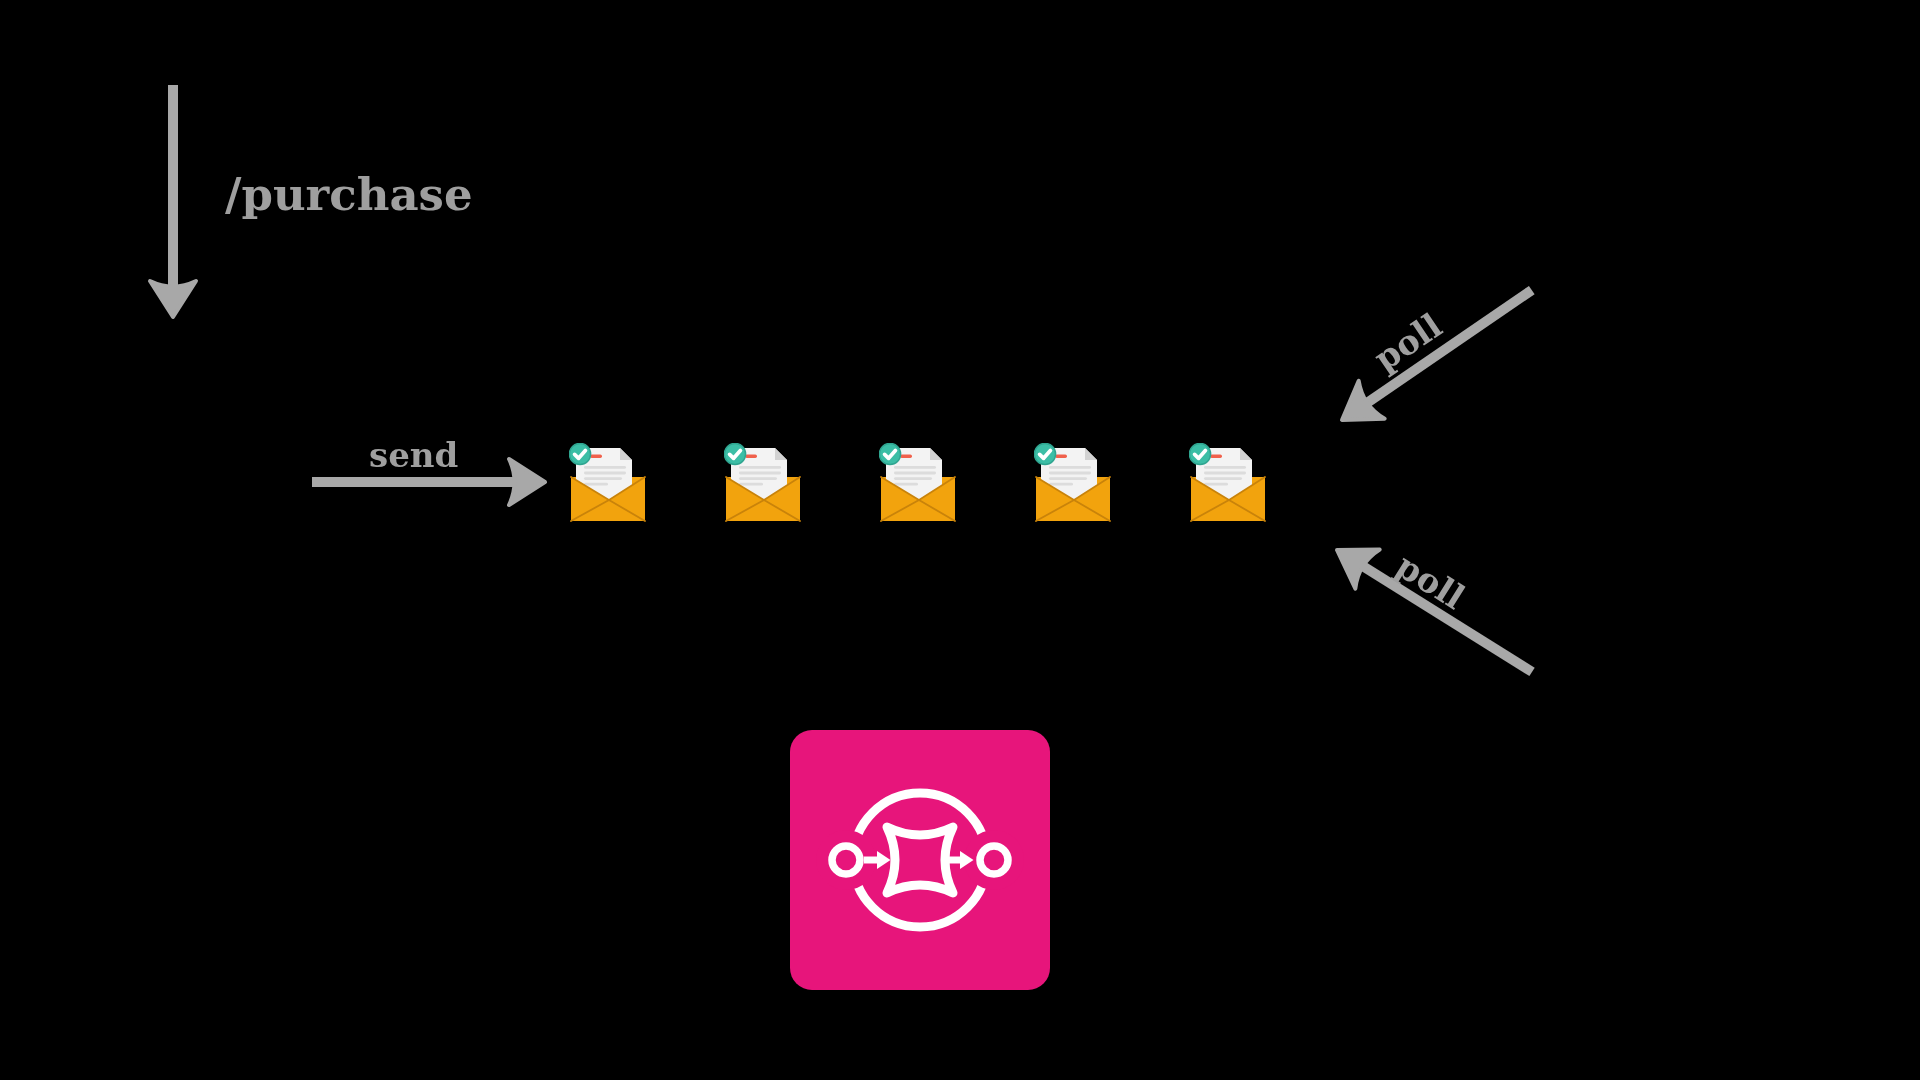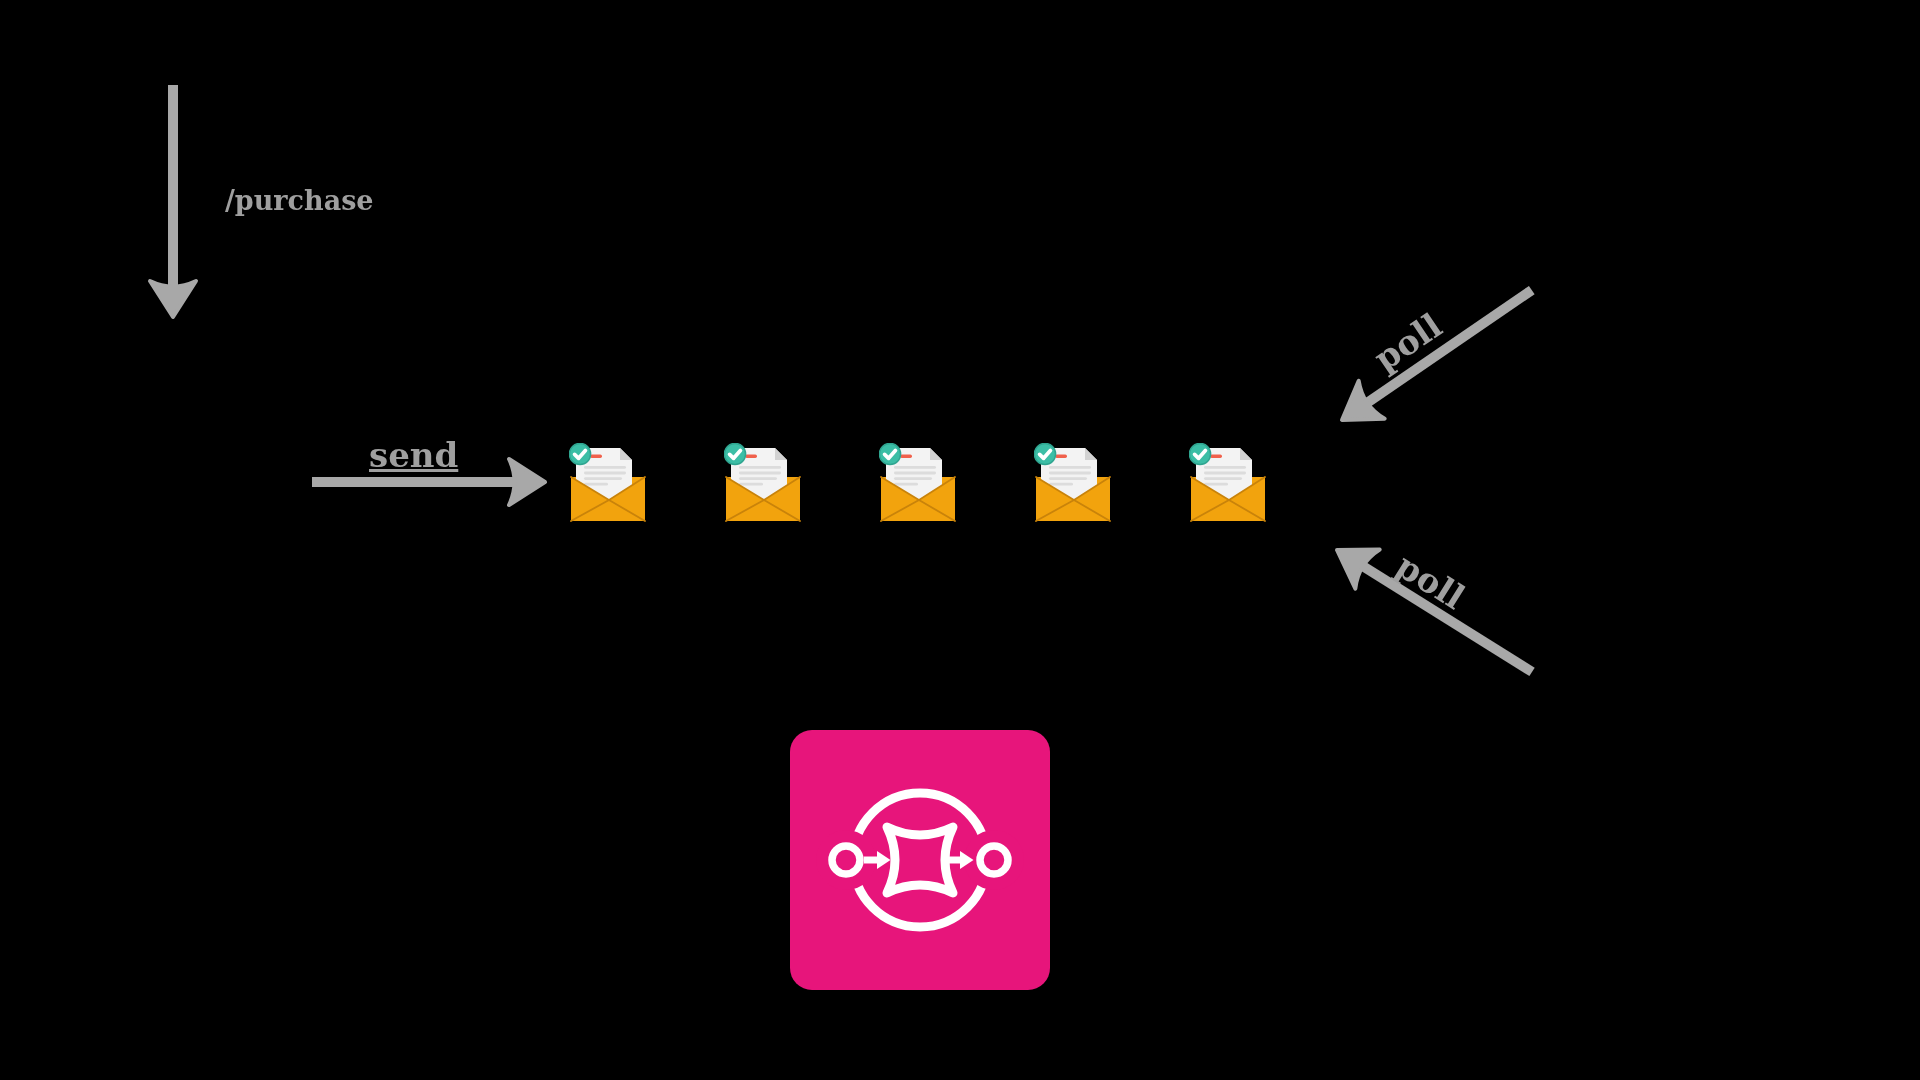--- a/index.html
+++ b/index.html
@@ -11,22 +11,22 @@
 
   .label {
     position: absolute;
     font-family: "DejaVu Serif", "Liberation Serif", serif;
     font-weight: bold;
     font-size: 34px;
     color: var(--label-gray, #9f9f9f);
     white-space: nowrap;
     line-height: 1.1;
   }
-  .label-purchase { left: 225px; top: 186px; font-size: 27px; }
-  .label-send     { left: 369px; top: 437px; text-decoration: underline; }
+  .label-purchase { left: 225px; top: 170px; font-size: 45px; }
+  .label-send     { left: 369px; top: 437px; }
   .label-poll-top    { left: 1372px; top: 324px; transform: rotate(-34deg); transform-origin: center; }
   .label-poll-bottom { left: 1394px; top: 563px; transform: rotate(32deg);  transform-origin: center; }
 
   svg.arrow-layer {
     position: absolute; left: 0; top: 0;
     width: 1920px; height: 1080px;
     display: block;
   }
   .arrow line {
     stroke: var(--arrow-gray, #a8a8a8);

